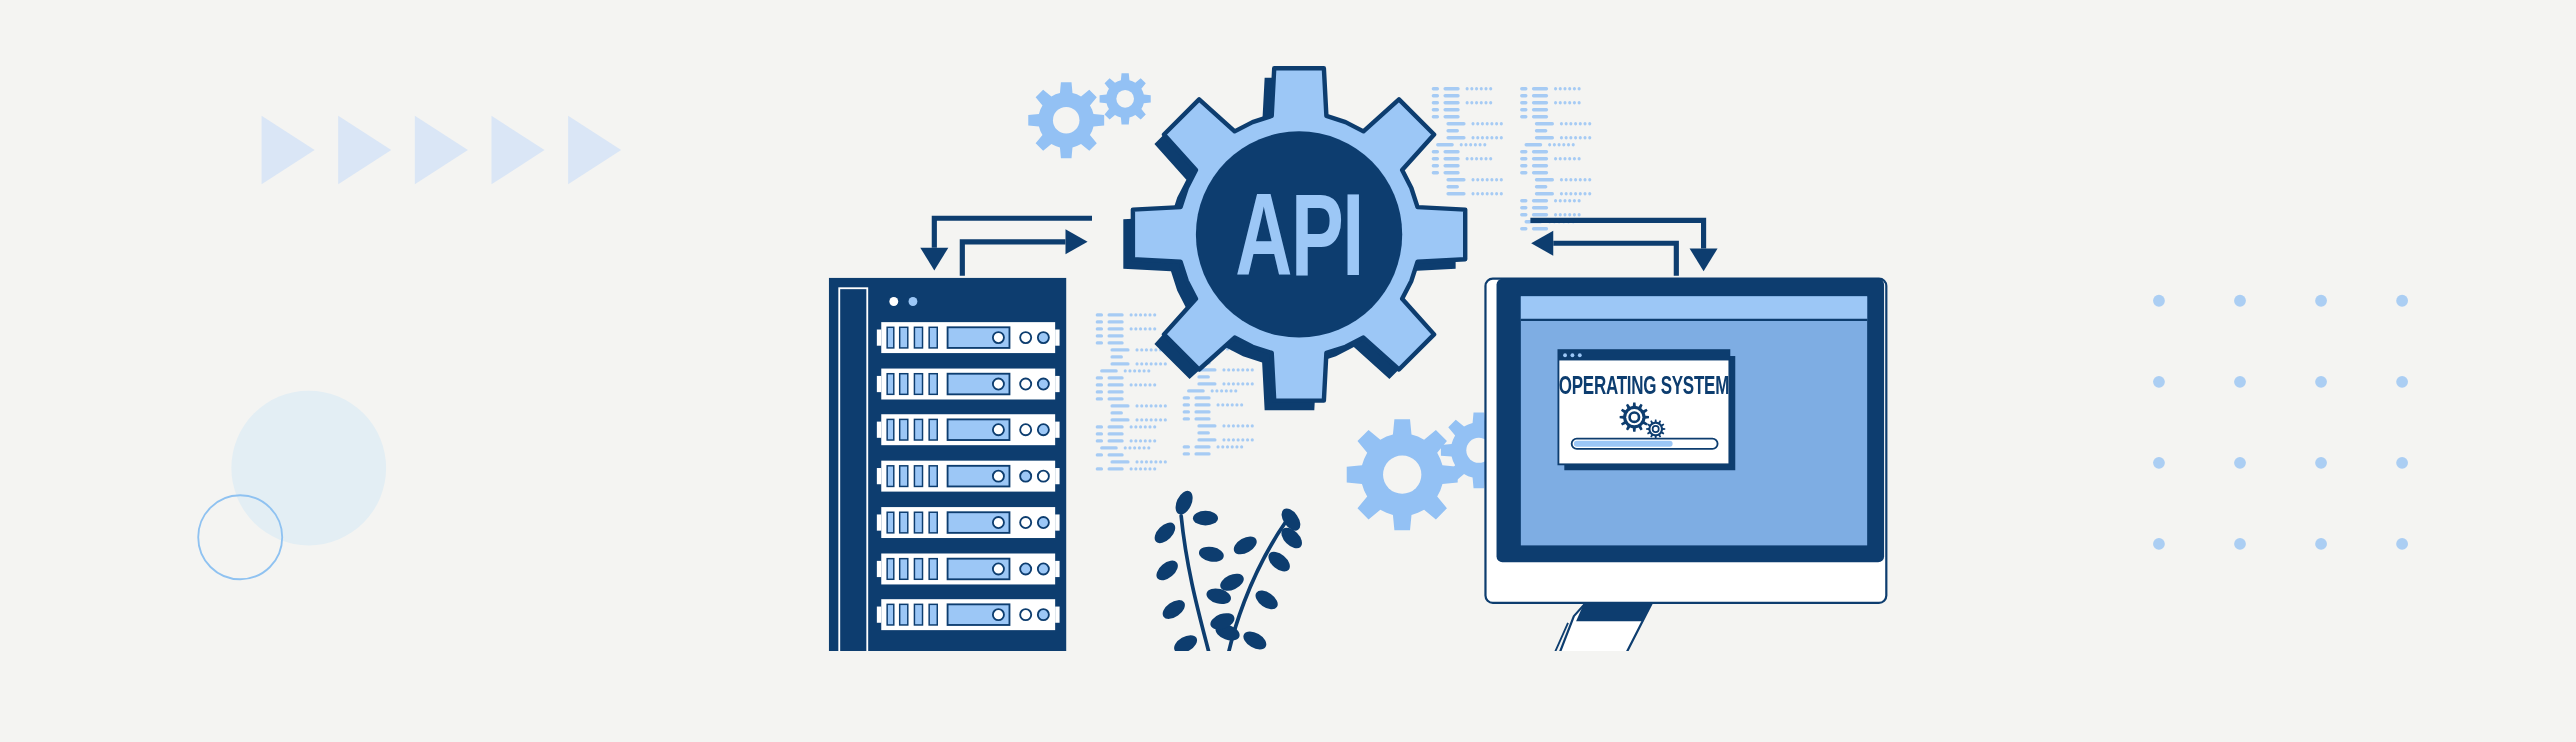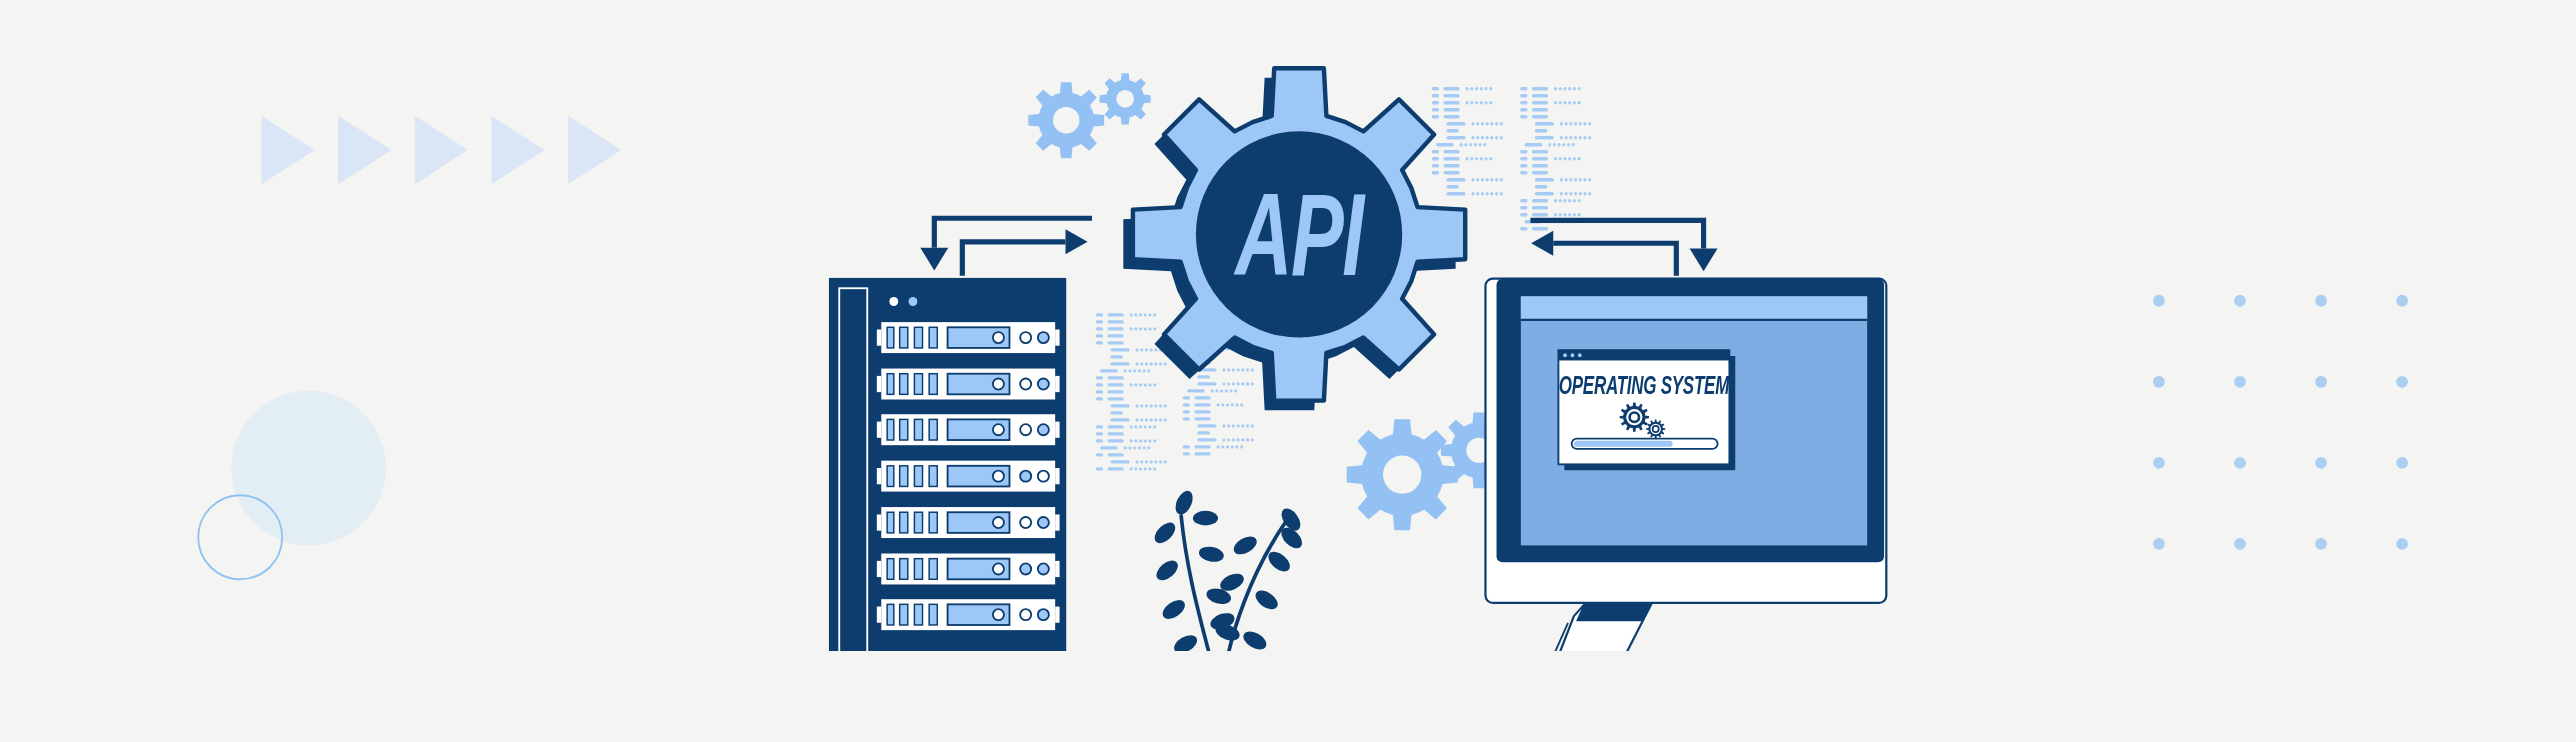--- a/index.html
+++ b/index.html
@@ -1,16 +1,16 @@
 <!DOCTYPE html>
 <html style="--navy: #0d3d6f; --blue_light: #9cc7f6; --blue_screen: #7eade3; --blue_decor: #93c1f4; --blue_code: #a6cbf4; --blue_dot: #abcef3; --pale_triangle: #dae6f6; --pale_circle: #e3eef4; --circle_outline: #8fc2f1; --white: #ffffff; --bg: #f4f4f2;font-size:11.8px"><head>
 <meta charset="utf-8">
 <style>
   html,body{margin:0;padding:0;background:#f4f4f2;}
-  .stage{position:relative;width:2576px;height:651px;background:var(--bg,#f4f4f2);overflow:hidden;font-style:italic;}
+  .stage{position:relative;width:2576px;height:651px;background:var(--bg,#f4f4f2);overflow:hidden;}
   svg{display:block;}
   text{font-family:"Liberation Sans","DejaVu Sans",sans-serif;font-weight:bold;}
 </style>
 </head>
 <body>
 
 <div class="stage">
 <svg viewBox="0 0 3496 1008" width="2576" height="743">
 
   <rect x="0" y="0" width="3496" height="1008" fill="var(--bg)"></rect>

